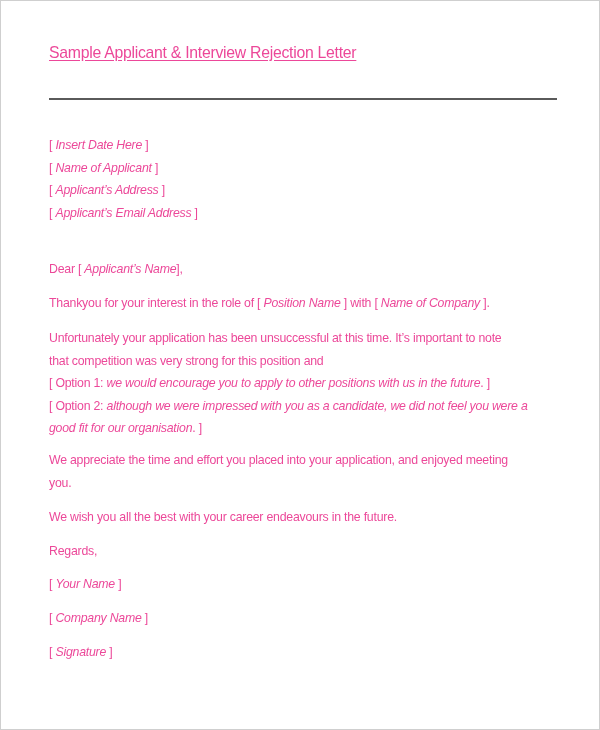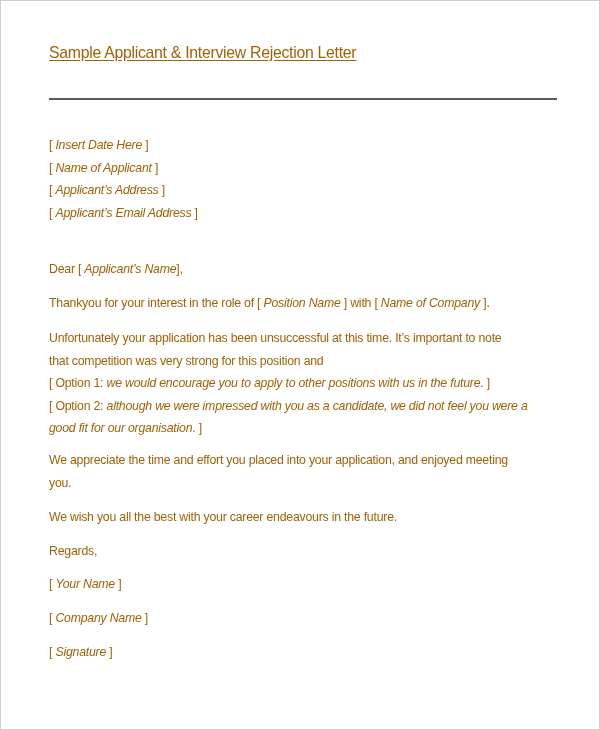--- a/index.html
+++ b/index.html
@@ -12,21 +12,21 @@
       height: 730px;
       overflow: hidden;
     }
     .page {
       position: relative;
       width: 598px;
       height: 728px;
       border: 1px solid #cfcfcf;
       background: #ffffff;
       font-family: "Liberation Sans", sans-serif;
-      color: #a16207;
+      color: #ec4899;
     }
     .title {
       position: absolute;
       left: 48px;
       top: 42px;
       font-size: 17px;
       letter-spacing: -0.3px;
       text-decoration: underline;
       text-underline-offset: 2px;
       white-space: nowrap;

